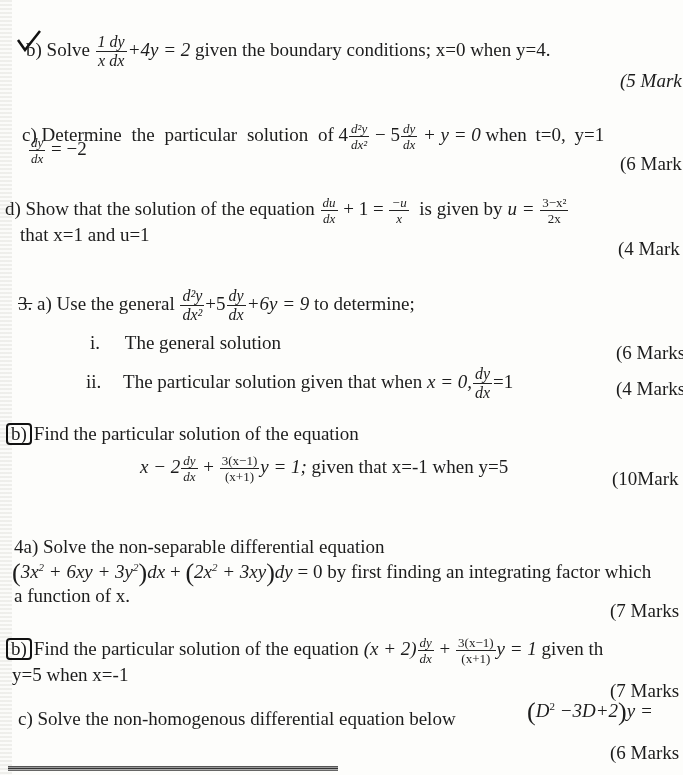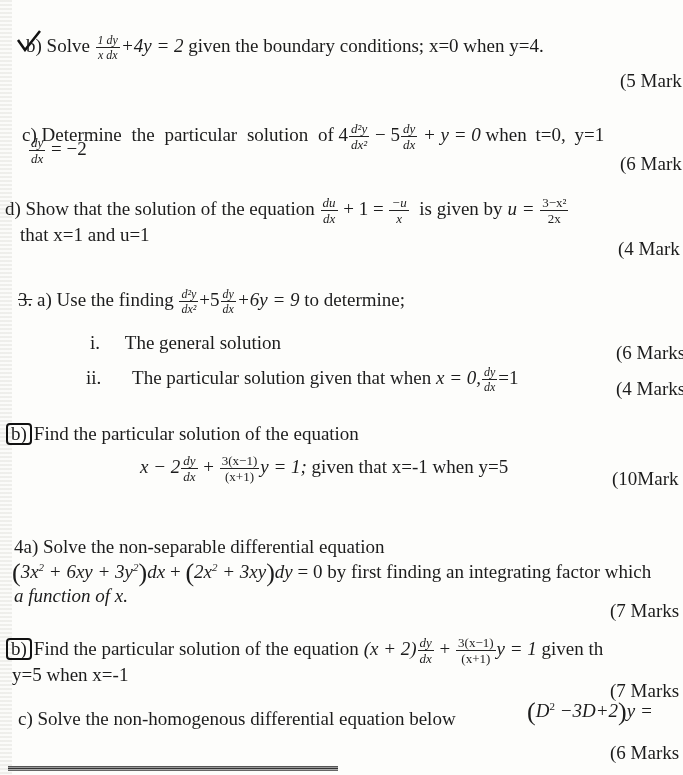--- a/index.html
+++ b/index.html
@@ -16,21 +16,21 @@
   }
   .abs { position:absolute; white-space:nowrap; }
   .q { font-size:19px; }
   .marks { font-size:19px; }
   .mi { font-style:italic; }
   .frac { display:inline-block; vertical-align:middle; text-align:center; line-height:1; margin:0 1px; }
   .frac > span { display:block; }
   .frac .num { border-bottom:1px solid #222; padding:0 2px 1px; }
   .frac .den { padding:1px 2px 0; }
   .frac.sm { font-size:13px; }
-  .frac.md { font-size:12px; }
+  .frac.md { font-size:16px; }
   .paren { font-size:26px; vertical-align:-3px; }
   .boxlabel {
     display:inline-block; border:2px solid #111; border-radius:4px;
     padding:0 3px; line-height:18px; margin-right:2px;
   }
   .check {
     position:absolute; left:16px; top:30px; width:26px; height:22px;
   }
   .strike { text-decoration:line-through; }
   .bottomrule {
@@ -46,21 +46,21 @@
 
 <svg class="check" viewBox="0 0 26 22">
   <path d="M2 10 L9 20 L24 1" stroke="#111" stroke-width="2.5" fill="none"></path>
 </svg>
 <div class="abs q" style="left:26px;top:14px;margin-top:20px;">
   <span>b)</span>
   <span>Solve</span>
   <span class="frac md mi"><span class="num">1 dy</span><span class="den">x dx</span></span><span class="mi">+4y = 2</span>
   <span>given the boundary conditions; x=0 when y=4.</span>
 </div>
-<div class="abs marks" style="left:620px;top:70px;">(5 Mark</div>
+<div class="abs marks" style="left:620px;top:70px;font-style:italic;">(5 Mark</div>
 
 <div class="abs q" style="left:22px;top:110px;margin-top:12px;">
   <span>c)</span>
   <span style="word-spacing:5px;">Determine the particular solution of</span>
   <span>4</span><span class="frac sm mi"><span class="num">d²y</span><span class="den">dx²</span></span>
   <span>− 5</span><span class="frac sm mi"><span class="num">dy</span><span class="den">dx</span></span>
   <span class="mi">+ y = 0</span>
   <span style="word-spacing:4px;">when t=0, y=1</span>
 </div>
 <div class="abs q" style="left:28px;top:136px;">
@@ -78,32 +78,32 @@
   &nbsp;<span>is given by</span>
   <span class="mi">u =</span>
   <span class="frac sm"><span class="num">3−x²</span><span class="den">2x</span></span>
 </div>
 <div class="abs q" style="left:20px;top:224px;">that x=1 and u=1</div>
 <div class="abs marks" style="left:618px;top:238px;">(4 Mark</div>
 
 <div class="abs q" style="left:18px;top:288px;">
   <span class="strike">3.</span>
   <span>a)</span>
-  <span>Use the finding</span>
+  <span>Use the general</span>
   <span class="frac md mi"><span class="num">d²y</span><span class="den">dx²</span></span><span>+5</span><span class="frac md mi"><span class="num">dy</span><span class="den">dx</span></span><span class="mi">+6y = 9</span>
   <span>to determine;</span>
 </div>
 <div class="abs q" style="left:90px;top:332px;">
   <span>i.</span>
   <span style="margin-left:20px;">The general solution</span>
 </div>
 <div class="abs marks" style="left:616px;top:342px;">(6 Marks</div>
 <div class="abs q" style="left:86px;top:366px;">
   <span>ii.</span>
-  <span style="margin-left:26px;">The particular solution given that when</span>
+  <span style="margin-left:17px;">The particular solution given that when</span>
   <span class="mi">x = 0,</span><span class="frac md mi"><span class="num">dy</span><span class="den">dx</span></span><span>=1</span>
 </div>
 <div class="abs marks" style="left:616px;top:378px;">(4 Marks</div>
 
 <div class="abs q" style="left:6px;top:405px;margin-top:18px;">
   <span class="boxlabel">b)</span><span>Find the particular solution of the equation</span>
 </div>
 <div class="abs q" style="left:140px;top:454px;">
   <span class="mi">x − 2</span><span class="frac sm mi"><span class="num">dy</span><span class="den">dx</span></span>
   <span>+</span>
@@ -113,21 +113,21 @@
 <div class="abs marks" style="left:612px;top:468px;">(10Mark</div>
 
 <div class="abs q" style="left:14px;top:536px;">
   <span>4a)</span>
   <span>Solve the non-separable differential equation</span>
 </div>
 <div class="abs q" style="left:12px;top:558px;">
   <span class="paren">(</span><span class="mi">3x<sup>2</sup> + 6xy + 3y<sup>2</sup></span><span class="paren">)</span><span class="mi">dx</span> + <span class="paren">(</span><span class="mi">2x<sup>2</sup> + 3xy</span><span class="paren">)</span><span class="mi">dy</span> = 0
   <span>by first finding an integrating factor which</span>
 </div>
-<div class="abs q" style="left:14px;top:585px;font-style:italic;">a function of x.</div>
+<div class="abs q" style="left:14px;top:585px;">a function of x.</div>
 <div class="abs marks" style="left:610px;top:600px;">(7 Marks</div>
 
 <div class="abs q" style="left:6px;top:636px;">
   <span class="boxlabel">b)</span><span>Find the particular solution of the equation</span>
   <span class="mi">(x + 2)</span><span class="frac sm mi"><span class="num">dy</span><span class="den">dx</span></span>
   <span>+</span>
   <span class="frac sm"><span class="num">3(x−1)</span><span class="den">(x+1)</span></span><span class="mi">y = 1</span>
   <span>given th</span>
 </div>
 <div class="abs q" style="left:12px;top:664px;">y=5 when x=-1</div>

